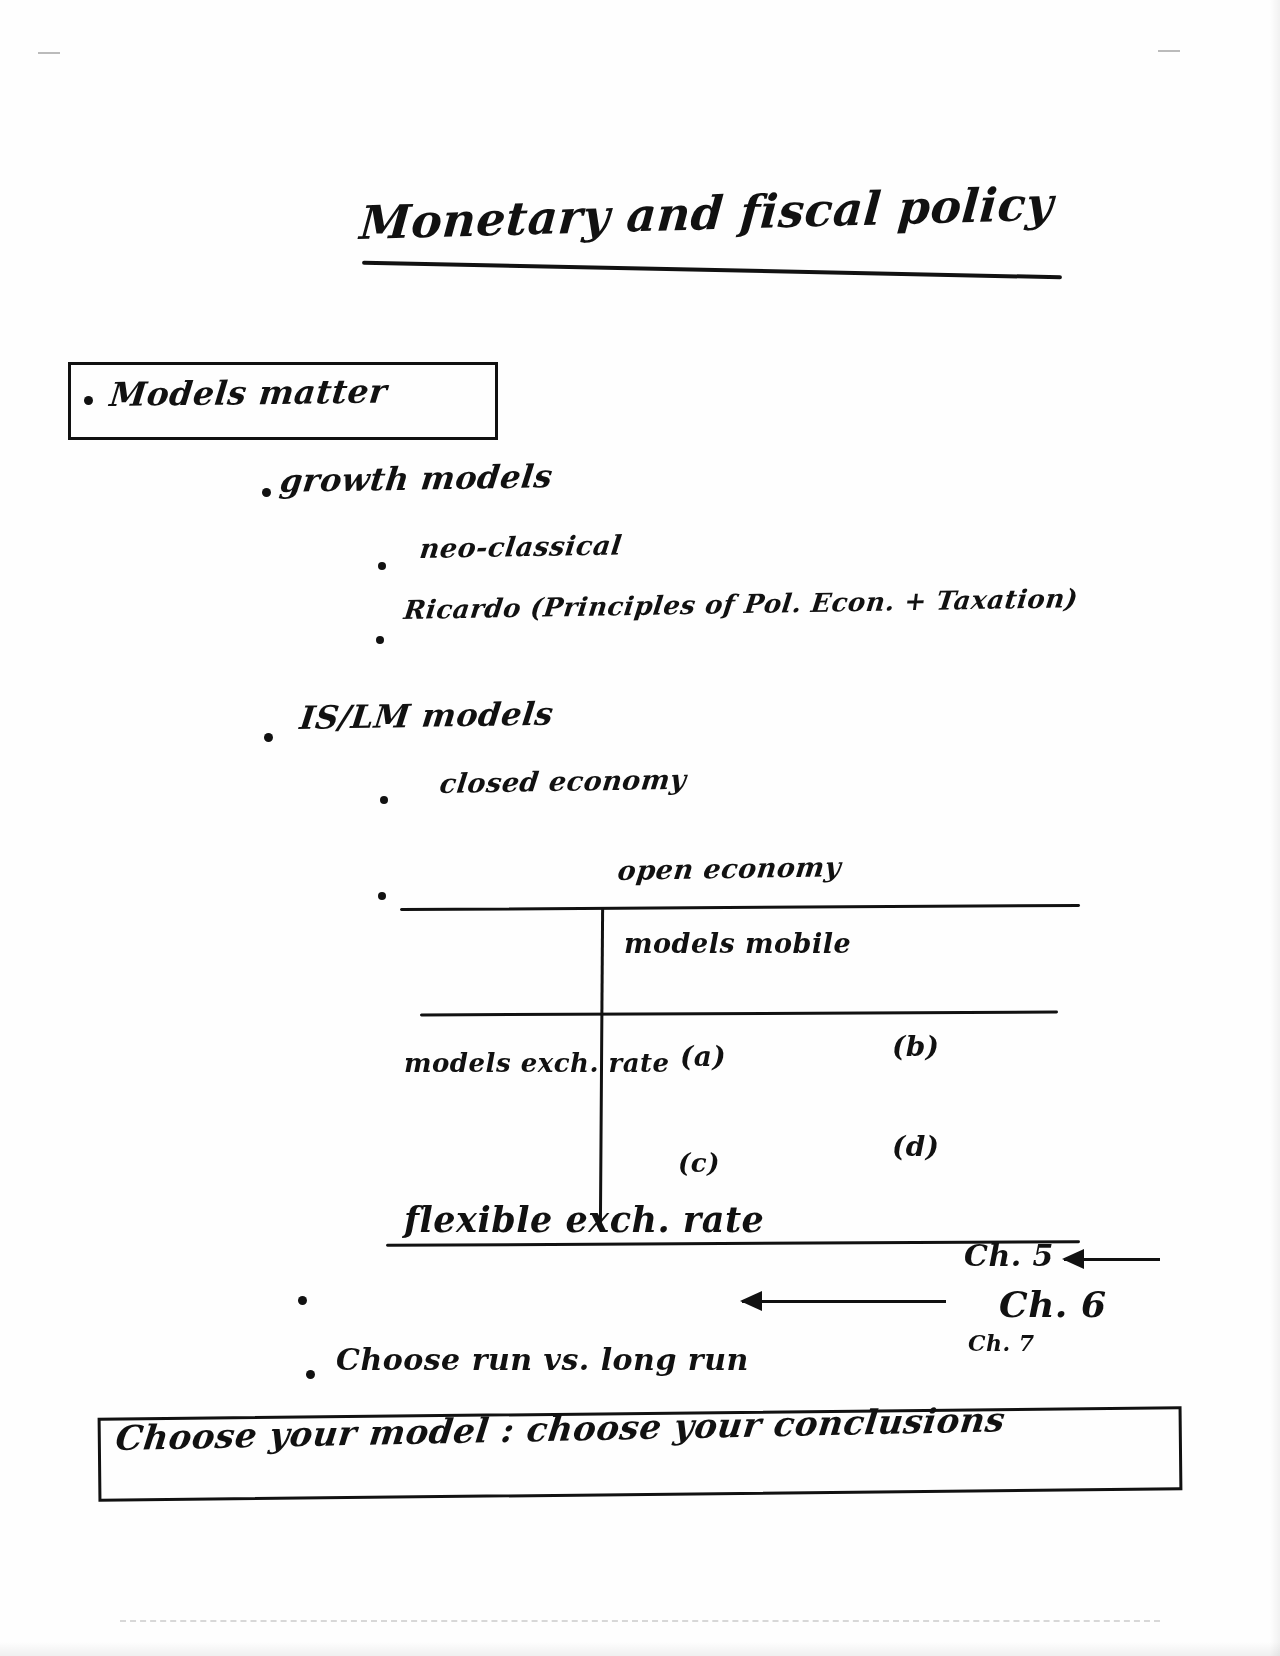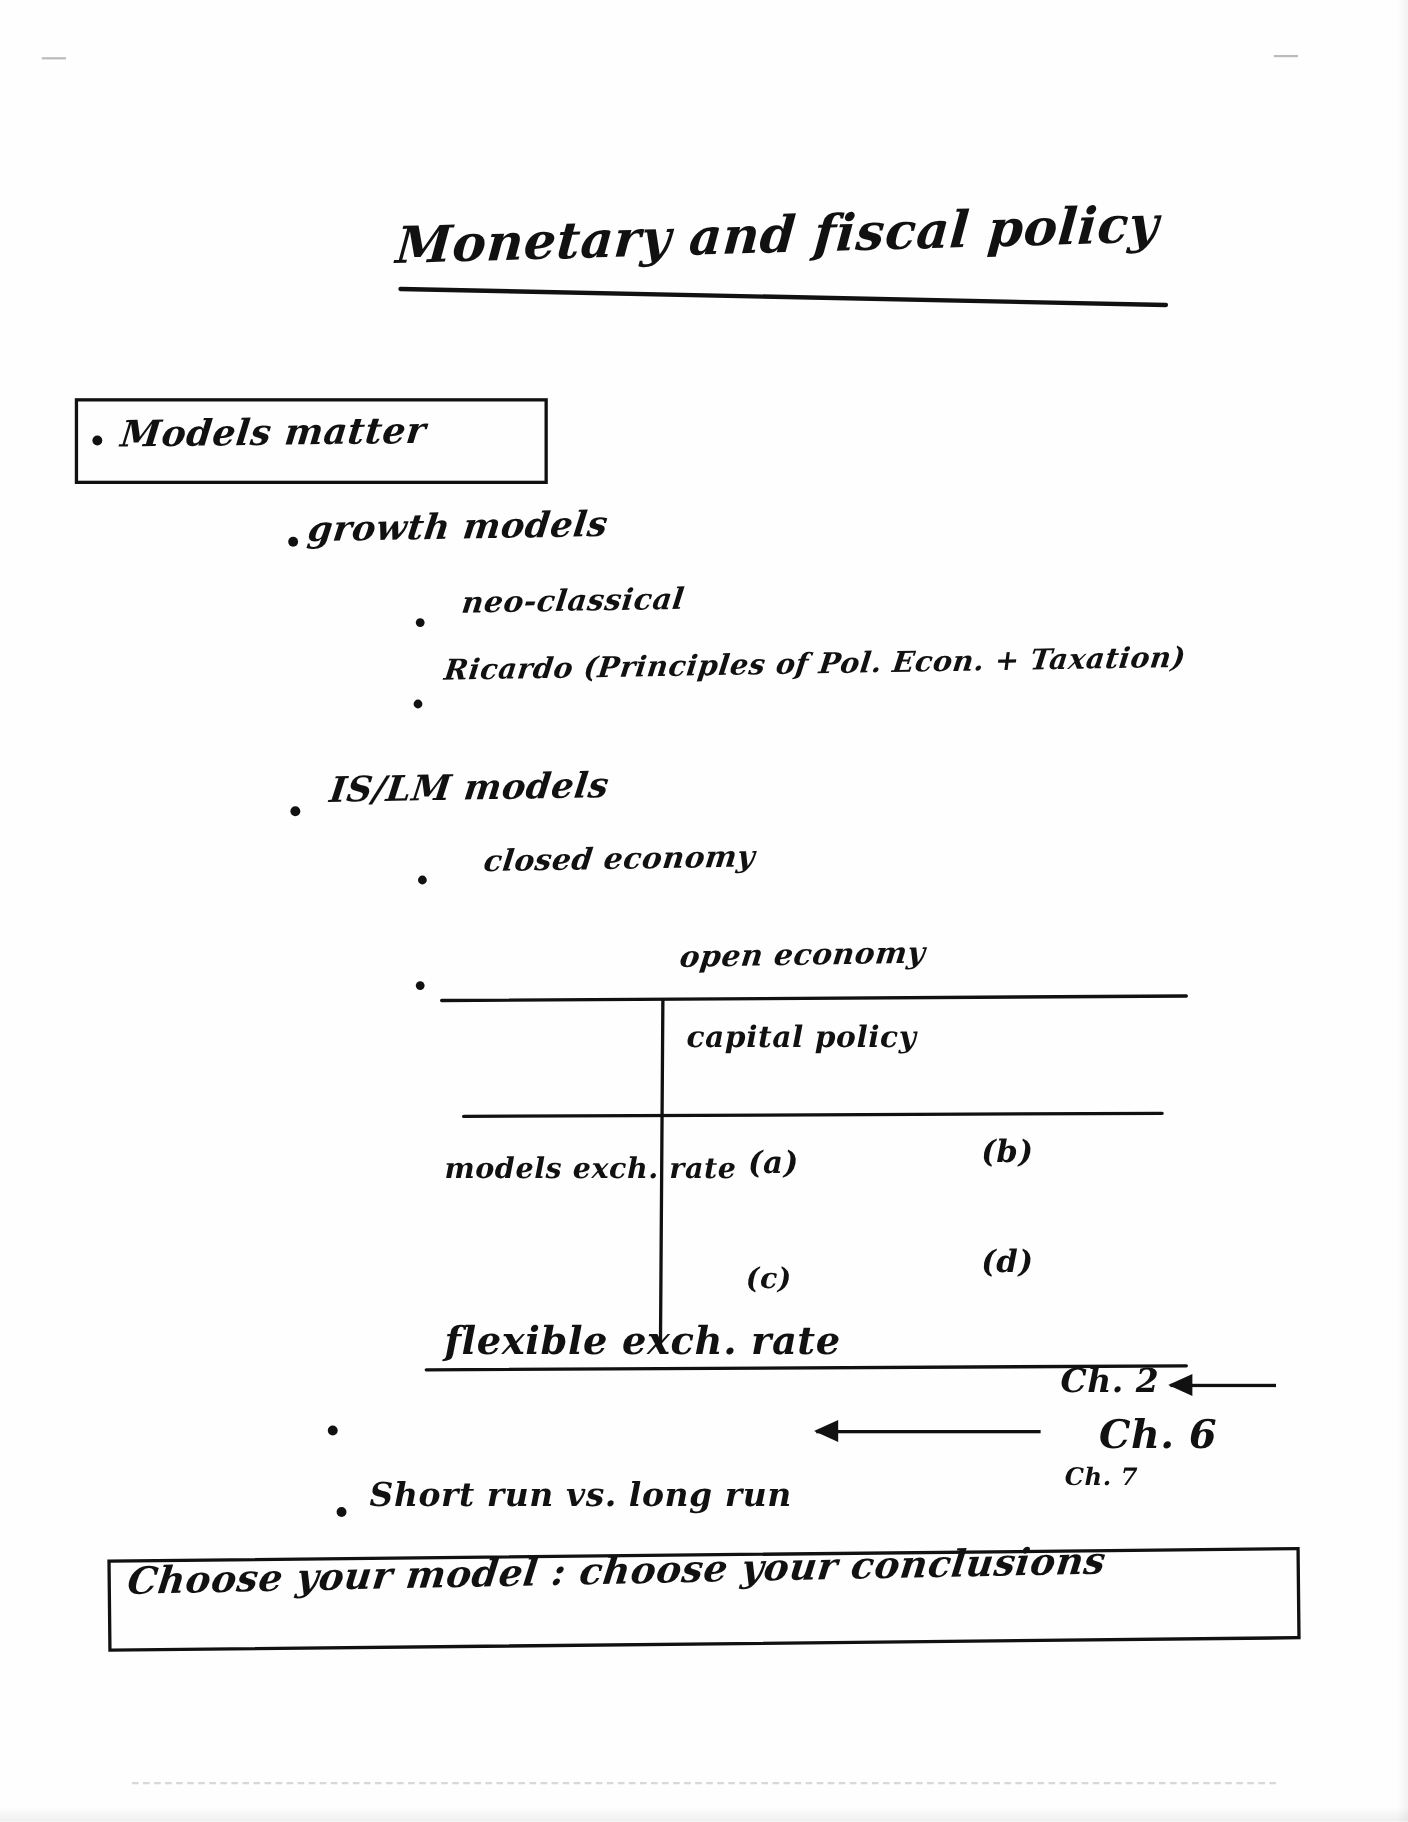--- a/index.html
+++ b/index.html
@@ -216,36 +216,36 @@
   <div class="hw abs l3" id="closed-label">closed economy</div>
 
   <div class="abs bullet sm" id="open-bullet"></div>
   <div class="hw abs l3" id="open-label">open economy</div>
 
   <div class="abs hline" id="tbl-top"></div>
   <div class="abs hline" id="tbl-hdr-sep"></div>
   <div class="abs hline" id="tbl-bottom"></div>
   <div class="abs vline" id="tbl-vsep"></div>
 
-  <div class="hw abs" id="hdr-cap-mobile">capital policy</div>
+  <div class="hw abs" id="hdr-cap-mobile">models mobile</div>
 
   <div class="hw abs" id="row-fixed">models exch. rate</div>
   <div class="hw abs" id="row-flexible">flexible exch. rate</div>
 
   <div class="hw abs" id="cell-a">(a)</div>
   <div class="hw abs" id="cell-b">(b)</div>
   <div class="hw abs" id="cell-c">(c)</div>
   <div class="hw abs" id="cell-d">(d)</div>
 
   <div class="abs bullet" id="adas-bullet"></div>
 
   <div class="abs bullet" id="short-bullet"></div>
-  <div class="hw abs" id="short-label">Short run vs. long run</div>
-
-  <div class="hw abs" id="ch5">Ch. 2</div>
+  <div class="hw abs" id="short-label">Choose run vs. long run</div>
+
+  <div class="hw abs" id="ch5">Ch. 5</div>
   <div class="hw abs" id="ch6">Ch. 6</div>
   <div class="hw abs" id="ch7">Ch. 7</div>
 
   <div class="arrow" id="arrow-ch5">
     <div class="shaft"></div>
       <div class="head"></div>
   </div>
   <div class="arrow" id="arrow-ch6">
     <div class="shaft"></div>
       <div class="head"></div>

